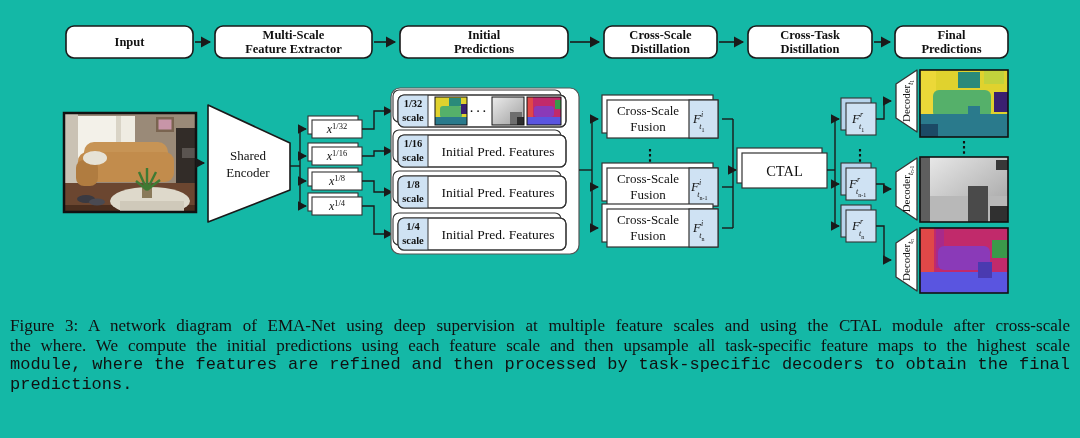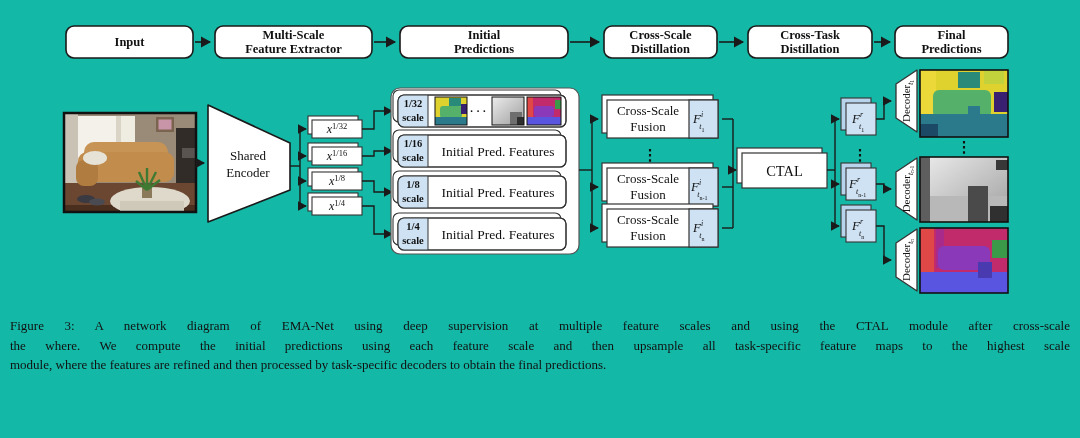--- a/index.html
+++ b/index.html
@@ -3,23 +3,23 @@
 <meta charset="utf-8">
 <style>
   html,body{margin:0;padding:0;background:#ffffff;}
   #page{position:relative;width:1080px;height:438px;background:#14b8a6;overflow:hidden;
         font-family:"Liberation Serif", serif;}
   #diagram{position:absolute;left:0;top:0;width:1080px;height:312px;}
   svg text{fill:#111;}
   .flowlabel{font-weight:bold;font-size:12.5px;font-family:"Liberation Serif",serif;}
   .plain{font-size:13px;font-family:"Liberation Serif",serif;}
   #caption{position:absolute;left:10px;top:316px;width:1060px;color:#111;}
-  .capline{font-size:13px;line-height:19.6px;text-align:justify;text-align-last:justify;
+  .capline{font-size:17px;line-height:19.6px;text-align:justify;text-align-last:justify;
            font-family:"Liberation Serif",serif;}
-  .capline.last{text-align-last:left;}
+  .capline.last{text-align-last:left;font-family:Liberation Mono, monospace;}
 </style>
 </head>
 <body>
 
 <div id="page">
 
 <svg id="diagram" viewBox="0 0 1080 312" xmlns="http://www.w3.org/2000/svg">
   <defs>
     <marker id="arr" markerWidth="8" markerHeight="8" refX="5.8" refY="3.5" orient="auto">
       <path d="M0,0 L6.5,3.5 L0,7 z" fill="#1a1a1a"></path>

